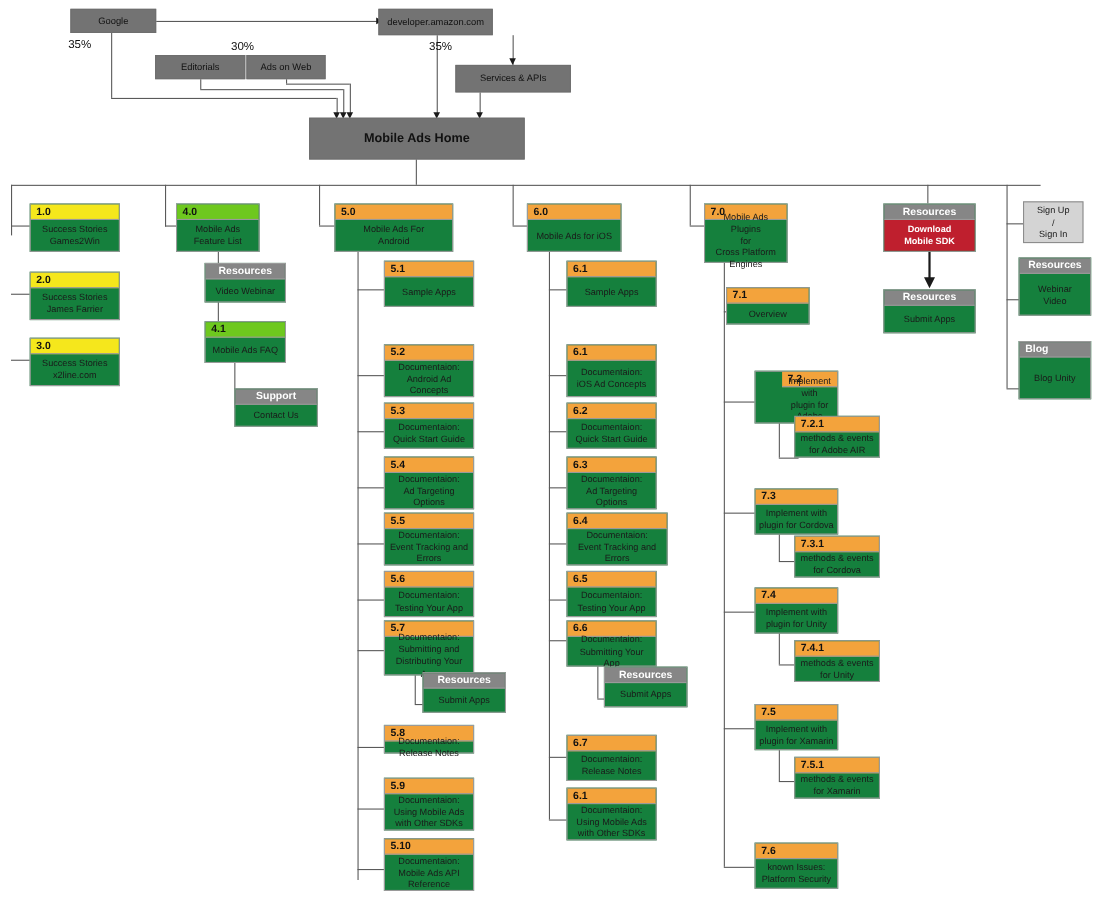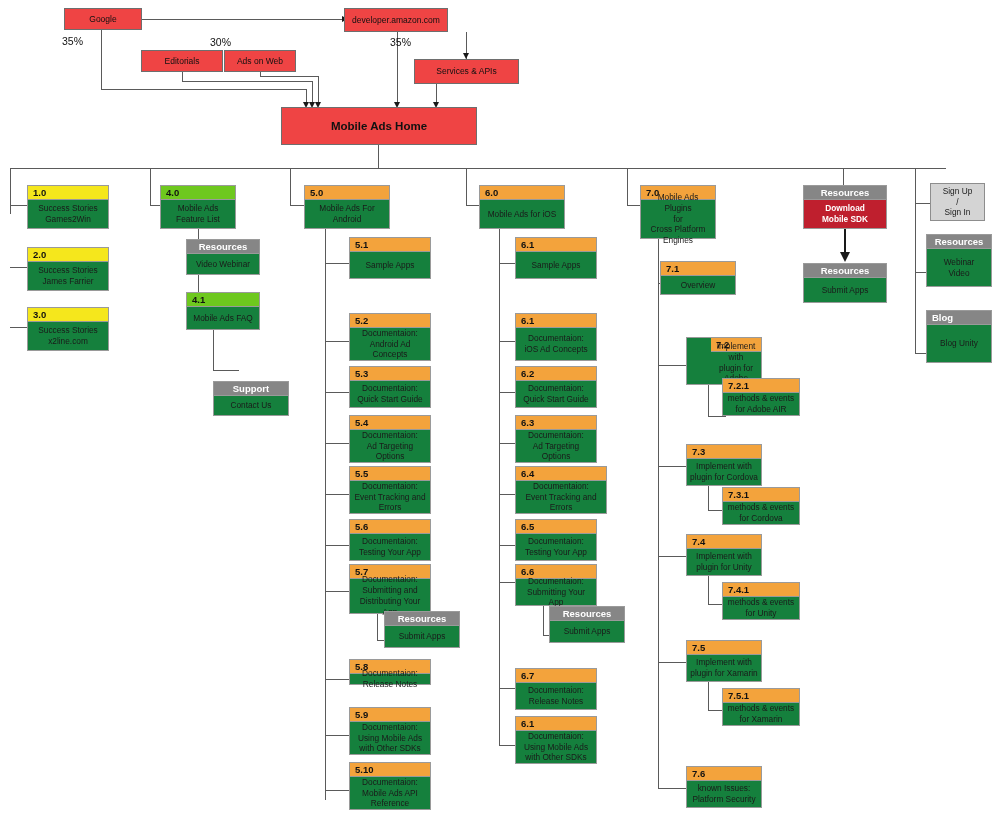--- a/index.html
+++ b/index.html
@@ -38,21 +38,21 @@
     position:absolute;width:0;height:0;
     border-top:3px solid transparent;
     border-bottom:3px solid transparent;
     border-left:6px solid #1a1a1a;
   }
 
   
   .pbox{
     position:absolute;
     border:1px solid #6e6e6e;
-    background:#ef4444;
+    background:#737373;
     box-sizing:border-box;
     display:flex;align-items:center;justify-content:center;
     text-align:center;
     font-size:8.5px;
     color:#111;
     line-height:1.25;
     padding:2px 3px;
   }
   .pbox.big{font-size:11.5px;font-weight:bold;}
 
@@ -225,28 +225,28 @@
   </div>
 
   <div class="node" style="left:186px;top:292px;width:74px;height:38px;">
     <div class="hd hd-green">4.1</div>
     <div class="bd" style="white-space:pre-line;">Mobile Ads FAQ</div>
   </div>
 
   <div class="ln v dark" style="left:213px;top:330px;height:40px;"></div>
   <div class="ln h dark" style="left:213px;top:370px;width:26px;"></div>
 
-  <div class="node" style="left:213px;top:353px;width:76px;height:35px;margin-top:28px;">
+  <div class="node" style="left:213px;top:353px;width:76px;height:35px;">
     <div class="hd hd-gray ctr">Support</div>
     <div class="bd" style="white-space:pre-line;">Contact Us</div>
   </div>
 
   <div class="ln h dark" style="left:290px;top:205px;width:14px;"></div>
 
-  <div class="node" style="left:304px;top:185px;width:86px;height:44px;">
+  <div class="node" style="left:304px;top:185px;width:108px;height:44px;">
     <div class="hd hd-orange">5.0</div>
     <div class="bd" style="white-space:pre-line;">Mobile Ads For
 Android</div>
   </div>
 
   <div class="ln v dark" style="left:325px;top:229px;height:571px;"></div>
 
   <div class="ln h dark" style="left:325px;top:263px;width:24px;"></div>
   <div class="ln h dark" style="left:325px;top:341px;width:24px;"></div>
   <div class="ln h dark" style="left:325px;top:392px;width:24px;"></div>

